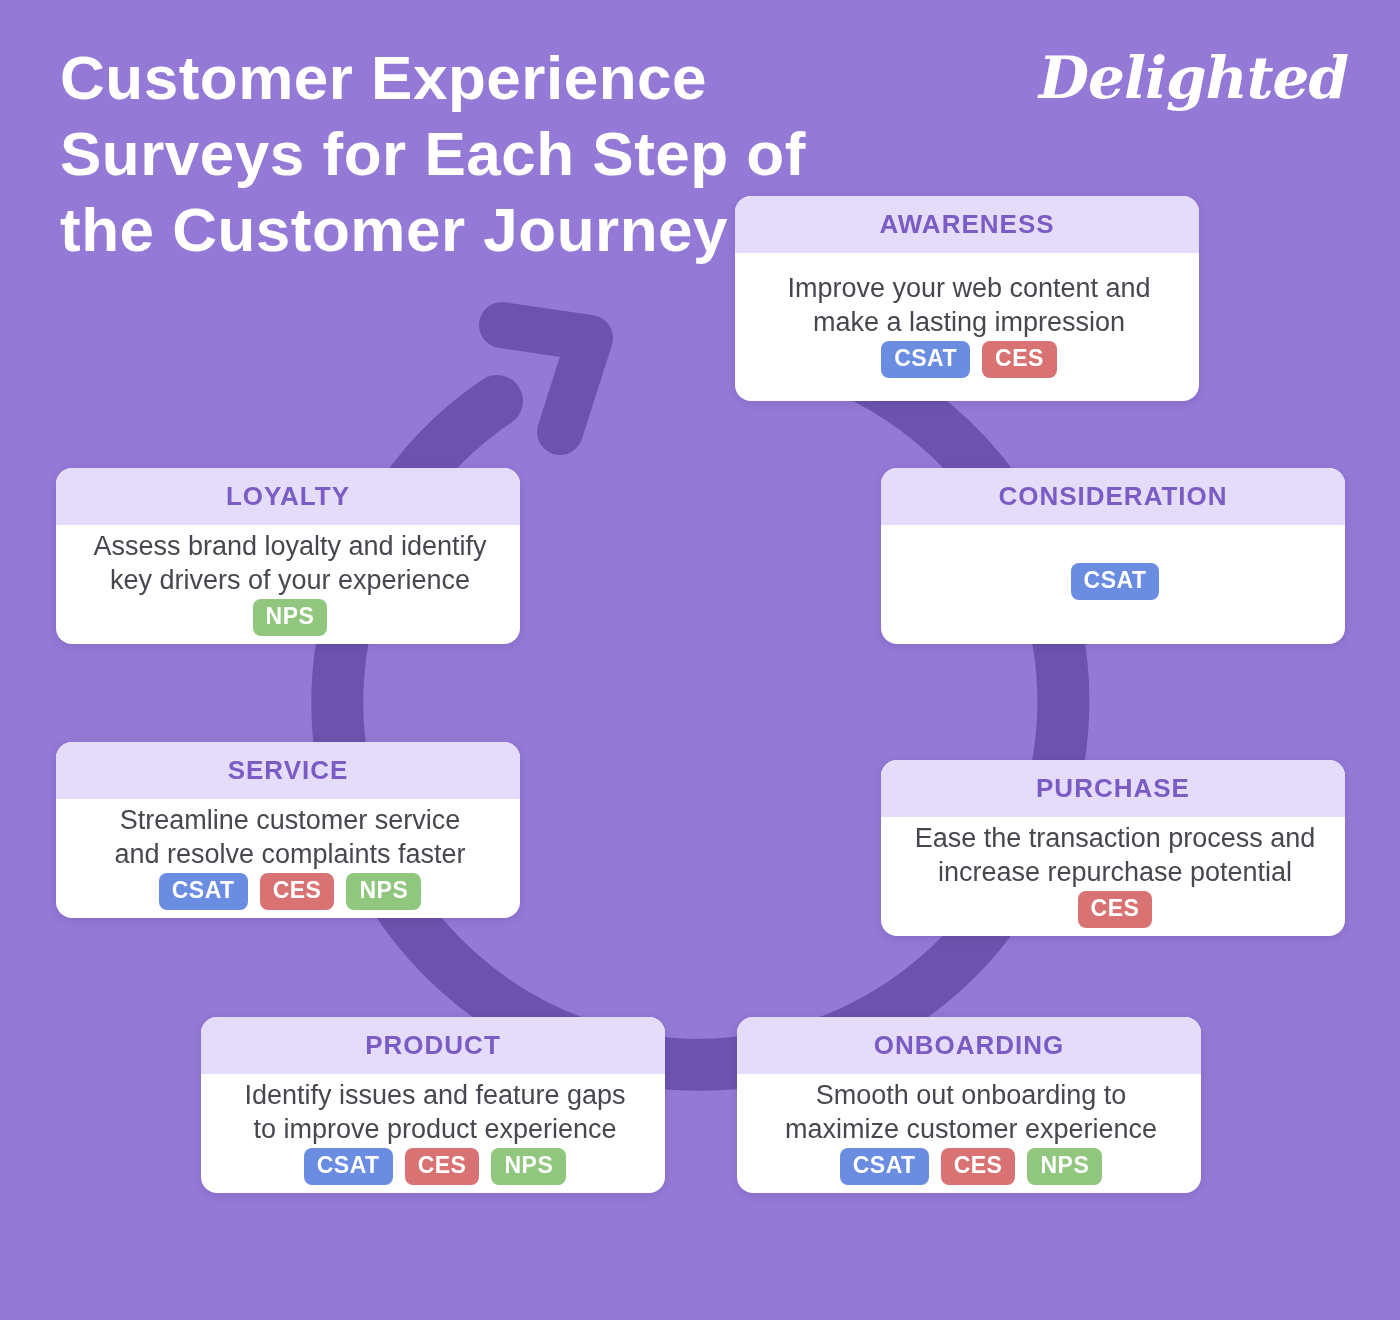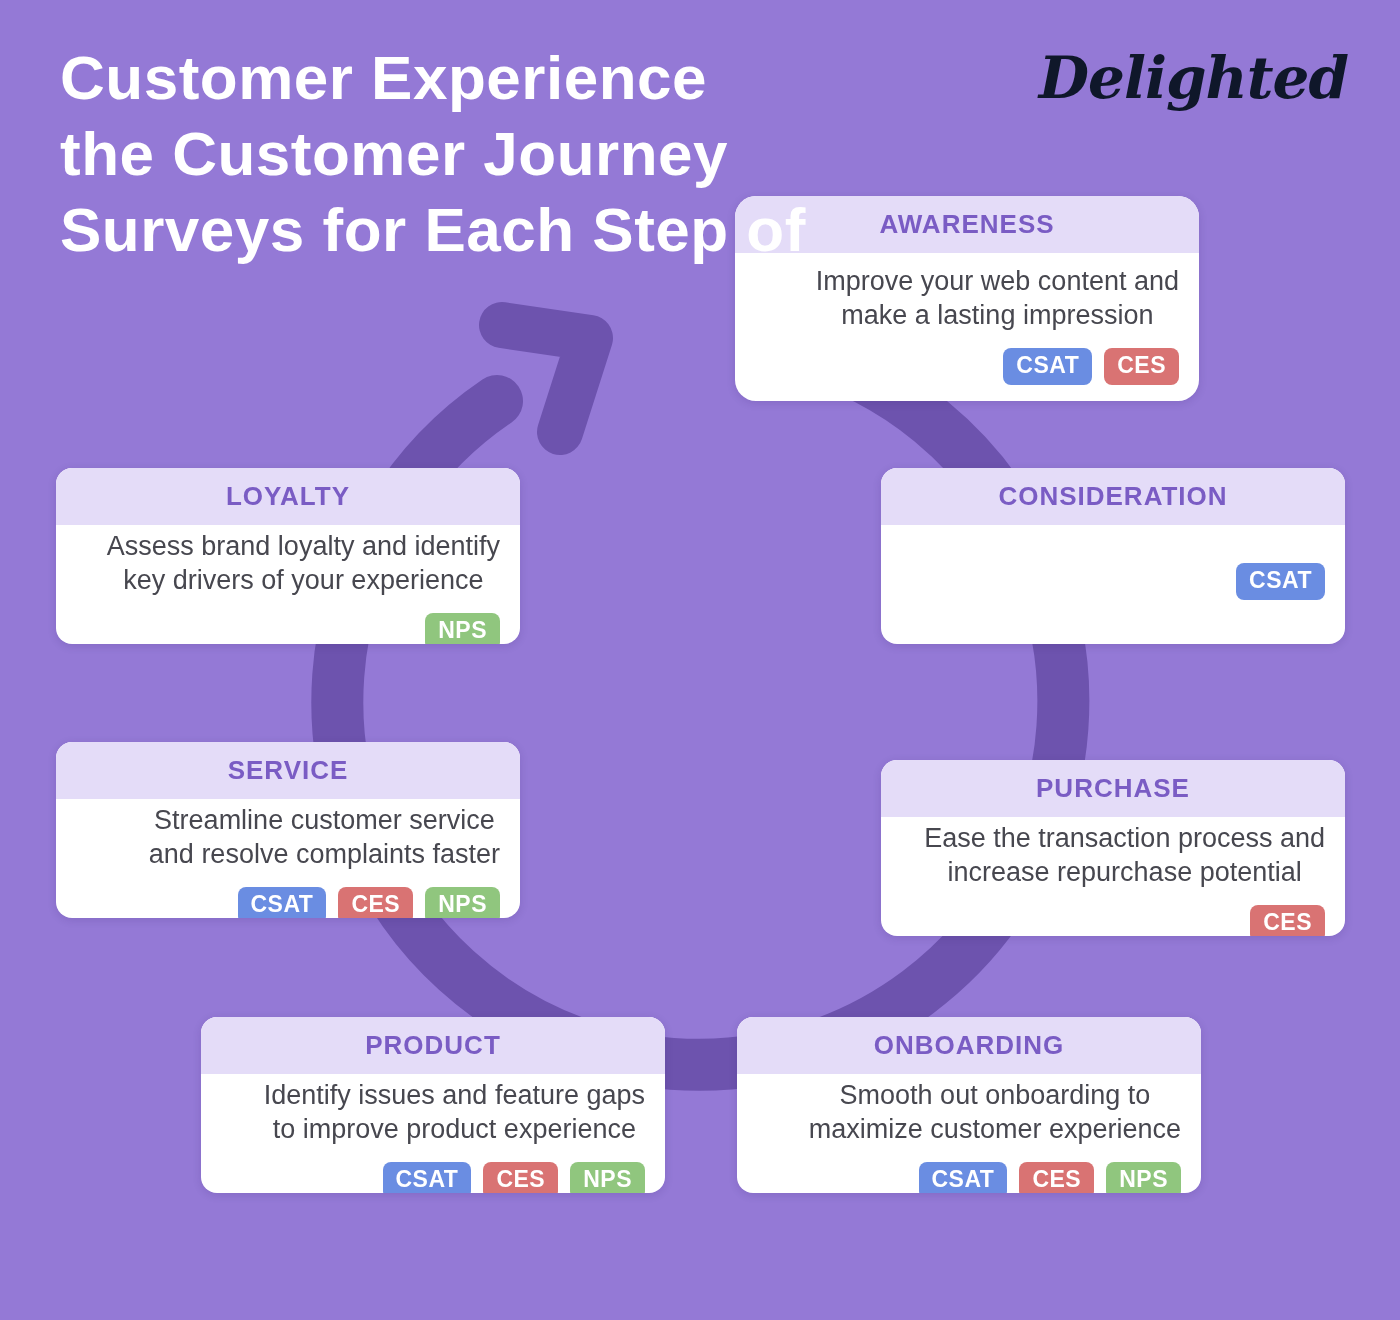--- a/index.html
+++ b/index.html
@@ -18,21 +18,21 @@
   .title {
     position: absolute; left: 60px; top: 40px;
     color: #ffffff;
     font-size: 62px; font-weight: 600;
     line-height: 76px;
     letter-spacing: 0.5px;
     z-index: 2;
   }
   .logo {
     position: absolute; right: 52px; top: 44px;
-    color: #0f172a;
+    color: #ffffff;
     font-family: "DejaVu Serif", serif;
     font-style: italic; font-weight: bold;
     font-size: 58px;
     letter-spacing: -1px;
     z-index: 2;
   }
   
   svg.cycle {
     position: absolute; left: 0; top: 0; z-index: 0;
   }
@@ -51,22 +51,22 @@
     height: 57px; flex: 0 0 57px;
     background: #e4dcf8;
     display: flex; align-items: center; justify-content: center;
     color: #7a5cc4;
     font-size: 26px; font-weight: bold;
     letter-spacing: 1px;
   }
   .card-body {
     flex: 1 1 auto;
     display: flex; flex-direction: column;
-    align-items: flex-end; justify-content: center;
-    gap: 16px;
+    align-items: center; justify-content: center;
+    gap: 2px;
     padding: 4px 20px 10px 24px;
   }
   .card-desc {
     color: #47474f;
     font-size: 27px;
     line-height: 34px;
     text-align: center;
     white-space: pre-line;
   }
   .badge-row {
@@ -75,37 +75,37 @@
   }
   .badge {
     display: inline-block;
     color: #ffffff;
     font-size: 23px; font-weight: bold;
     letter-spacing: 0.5px;
     padding: 4px 13px 6px 13px;
     border-radius: 8px;
   }
   
-  .pos-awareness     { left: 735px; top: 196px;  height: 205px; border-radius: 21px; }
+  .pos-awareness     { left: 735px; top: 196px;  height: 205px; }
   .pos-consideration { left: 881px; top: 468px; }
   .pos-purchase      { left: 881px; top: 760px; }
   .pos-onboarding    { left: 737px; top: 1017px; }
   .pos-product       { left: 201px; top: 1017px; }
   .pos-service       { left: 56px;  top: 742px; }
   .pos-loyalty       { left: 56px;  top: 468px; }
 </style>
 </head>
 <body>
 
 <div class="stage">
 
   <div class="title">
     <div>Customer Experience</div>
+    <div>Surveys for Each Step of</div>
     <div>the Customer Journey</div>
-    <div>Surveys for Each Step of</div>
   </div>
 
   <div class="logo">Delighted</div>
 
   <svg class="cycle" width="1400" height="1320" viewBox="0 0 1400 1320">
     <path d="M 794 351 A 363 363 0 1 1 497 401" fill="none" stroke="#6d53ae" stroke-width="52" stroke-linecap="round"></path>
     <polyline points="502,325 590,338 560,432" fill="none" stroke="#6d53ae" stroke-width="46" stroke-linecap="round" stroke-linejoin="round"></polyline>
   </svg>
 
   <div class="card pos-awareness">

